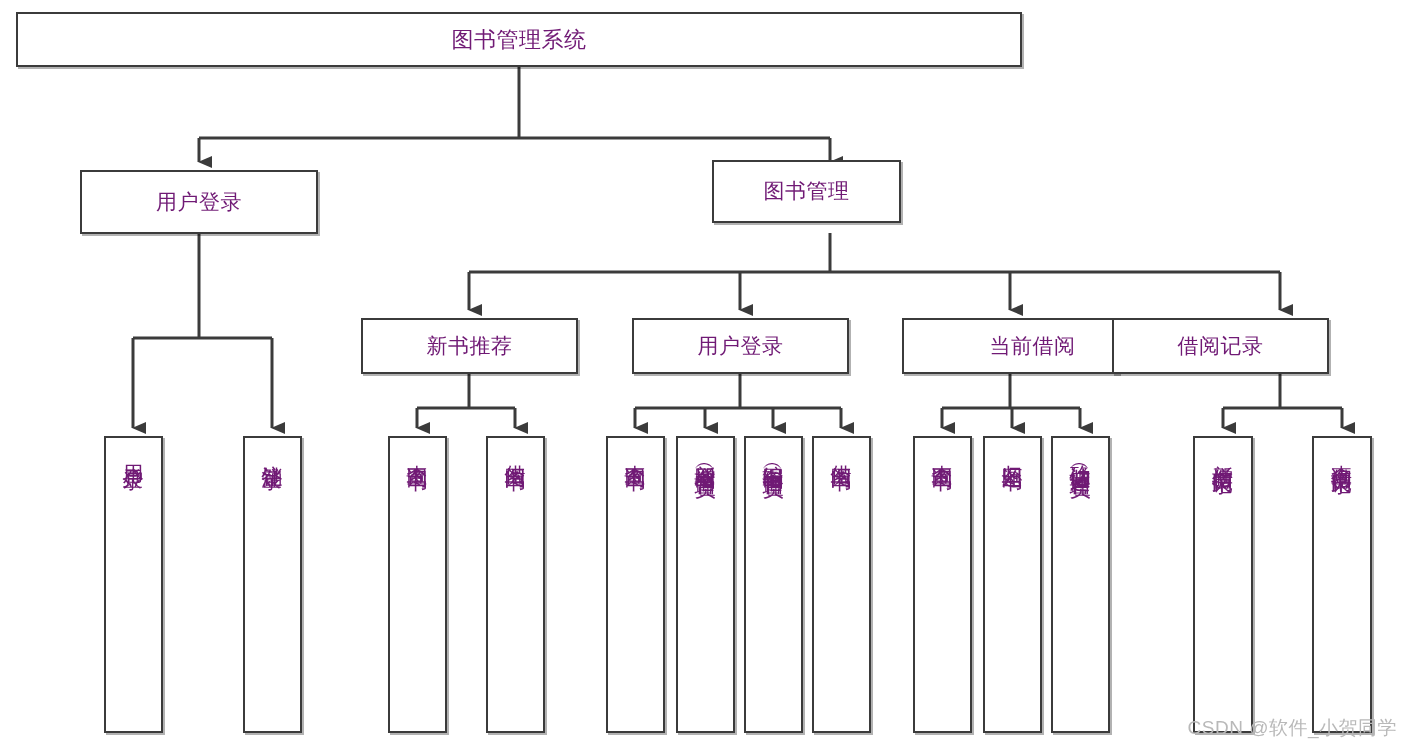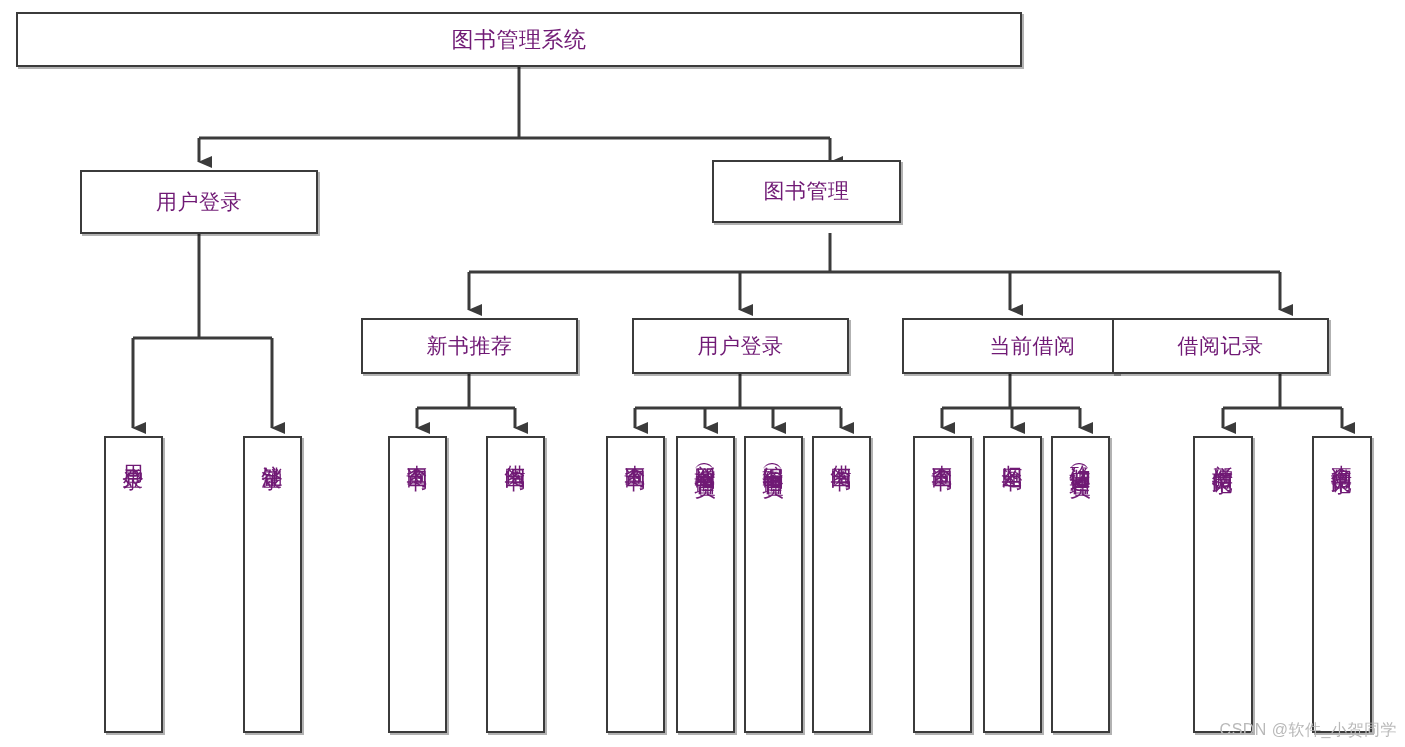--- a/index.html
+++ b/index.html
@@ -63,21 +63,21 @@
     font-size: 21px;
     line-height: 1.0;
     letter-spacing: 2px;
     height: auto;
     max-height: 100%;
   }
   #watermark {
     position: absolute;
     right: 8px;
     bottom: 6px;
-    font-size: 16px;
+    font-size: 19px;
     color: #b9b9b9;
     letter-spacing: 0.5px;
     z-index: 5;
     white-space: nowrap;
     font-family: "Liberation Sans", "DejaVu Sans", sans-serif;
   }
 </style>
 </head>
 <body>
 

